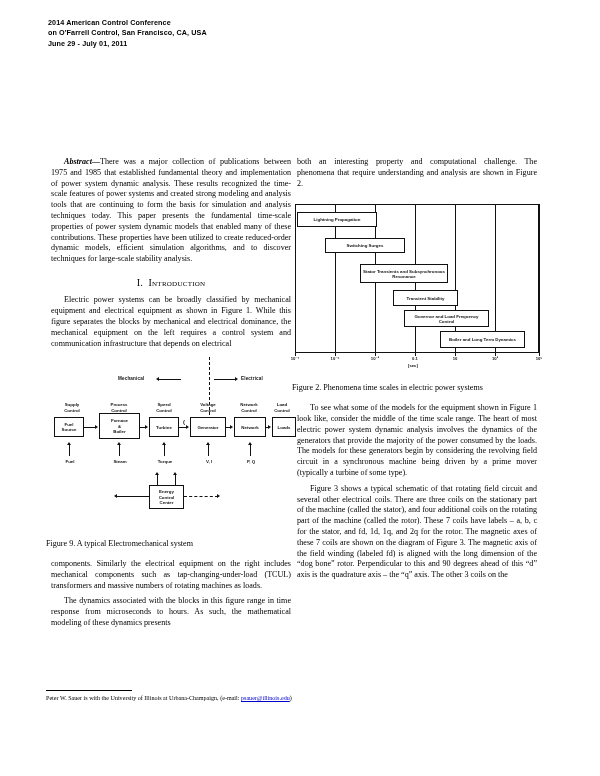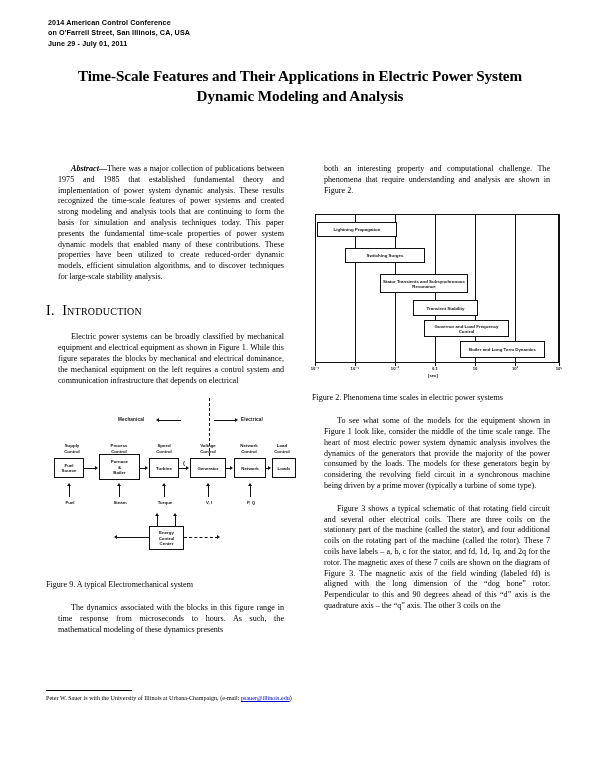--- a/index.html
+++ b/index.html
@@ -58,37 +58,38 @@
     position: absolute;
     top: 152px;
     width: 250px;
     font-size: 8.1px;
     line-height: 1.335;
     text-align: justify;
     text-justify: inter-word;
     hyphens: auto;
   }
   .col-left  { left: 46px; }
-  .col-right { left: 312px; }
+  .col-right { left: 292px; }
 
   p.body-par {
-    margin: 12px;
+    margin: 5px;
     text-indent: 13px;
   }
   p.body-par.noindent { text-indent: 0; }
 
   .abstract-lead {
     font-weight: bold;
     font-style: italic;
   }
 
   h2.section-head {
-    font-size: 14px;
+    font-size: 10px;
     font-weight: normal;
-    margin: 19px 0 6px 0;
+    text-align: center;
+    margin: 11px 0 6px 0;
     font-variant: small-caps;
     text-transform: none;
     letter-spacing: 0.25px;
   }
   h2.section-head .numeral { font-variant: normal; }
 
   .fig-caption {
     text-align: left;
     font-size: 8.1px;
     margin: 7px 0 9px 0;
@@ -278,26 +279,25 @@
   }
   .footer-bar .pageno { padding-right: 108px; }
 </style>
 </head>
 <body>
 
 <div class="page">
 
   <div class="conf-header">
     <div>2014 American Control Conference</div>
-    <div>on O'Farrell Street, San Illinois, CA, USA</div>
+    <div>on O'Farrell Control, San Francisco, CA, USA</div>
     <div>June 29 - July 01, 2011</div>
   </div>
 
   <div class="title-block">
-    <h1 class="paper-title">Time-Scale Features and Their Applications in Electric Power System Dynamic Modeling and Analysis</h1>
   </div>
 
   <div class="col col-left">
 
     <p class="body-par"><span class="abstract-lead">Abstract—</span><span>There was a major collection of publications between 1975 and 1985 that established fundamental theory and implementation of power system dynamic analysis.  These results recognized the time-scale features of power systems and created strong modeling and analysis tools that are continuing to form the basis for simulation and analysis techniques today.  This paper presents the fundamental time-scale properties of power system dynamic models that enabled many of these contributions.  These properties have been utilized to create reduced-order dynamic models, efficient simulation algorithms, and to discover techniques for large-scale stability analysis.</span></p>
 
     <h2 class="section-head"><span class="numeral">I.</span>&nbsp;&nbsp;<span>Introduction</span></h2>
 
     <p class="body-par">Electric power systems can be broadly classified by mechanical equipment and electrical equipment as shown in Figure 1.  While this figure separates the blocks by mechanical and electrical dominance, the mechanical equipment on the left requires a control system and communication infrastructure that depends on electrical</p>
 
@@ -369,20 +369,21 @@
       <div class="vline" style="left:129px; top:118px; height:10px;"></div>
       <div class="arrow-up" style="left:127px; top:115px;"></div>
       <div class="hline" style="left:70px; top:139px; width:33px;"></div>
       <div class="arrow-left" style="left:68px; top:137px;"></div>
       <div class="dashline" style="left:138px; top:139px; width:34px;"></div>
       <div class="arrow-right" style="left:171px; top:137px;"></div>
     </div>
 
     <div class="fig-caption">Figure 9.  A typical Electromechanical system</div>
 
+    <p class="body-par noindent">components.  Similarly the electrical equipment on the right includes mechanical components such as tap-changing-under-load (TCUL) transformers and massive numbers of rotating machines as loads.</p>
     <p class="body-par">The dynamics associated with the blocks in this figure range in time response from microseconds to hours.  As such, the mathematical modeling of these dynamics presents</p>
   </div>
 
   <div class="col col-right">
 
     <p class="body-par noindent">both an interesting property and computational challenge.  The phenomena that require understanding and analysis are shown in Figure 2.</p>
 
     <div class="fig2-wrap">
 
       <div class="fig2-frame"></div>

